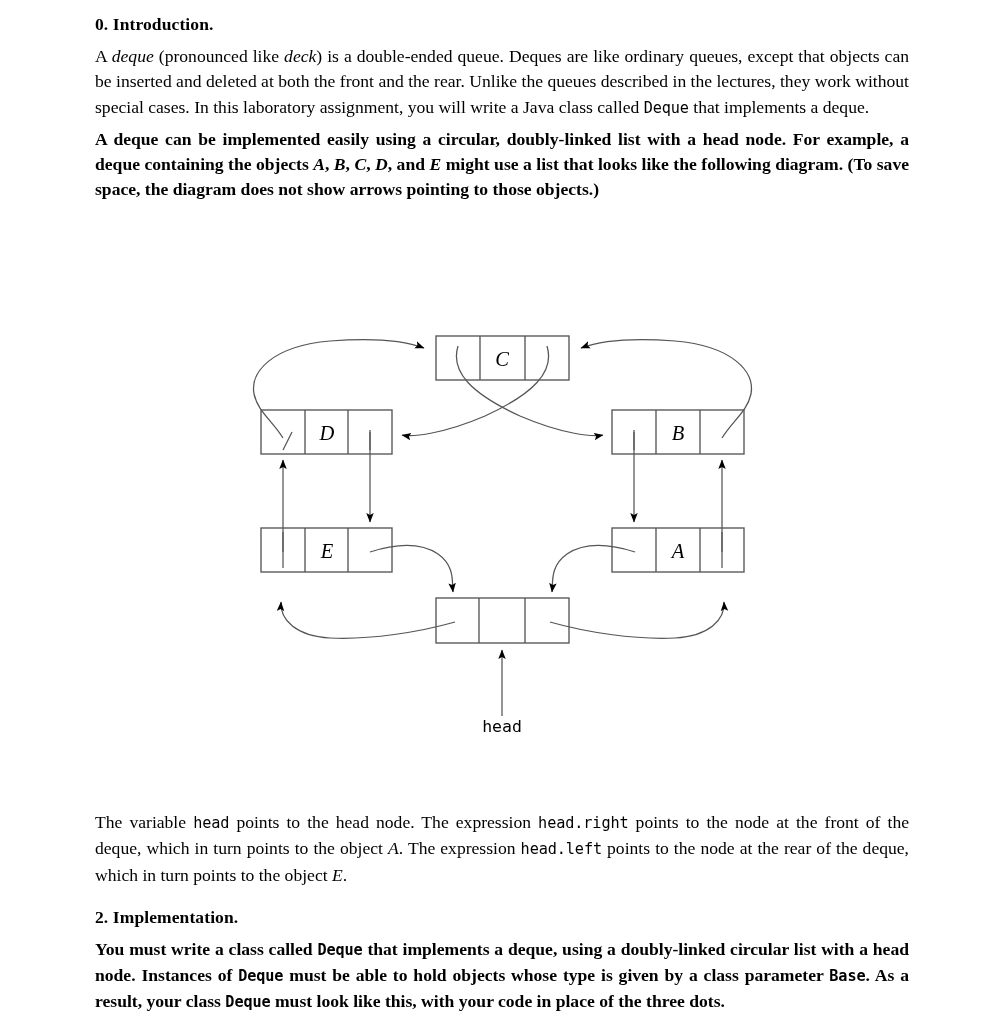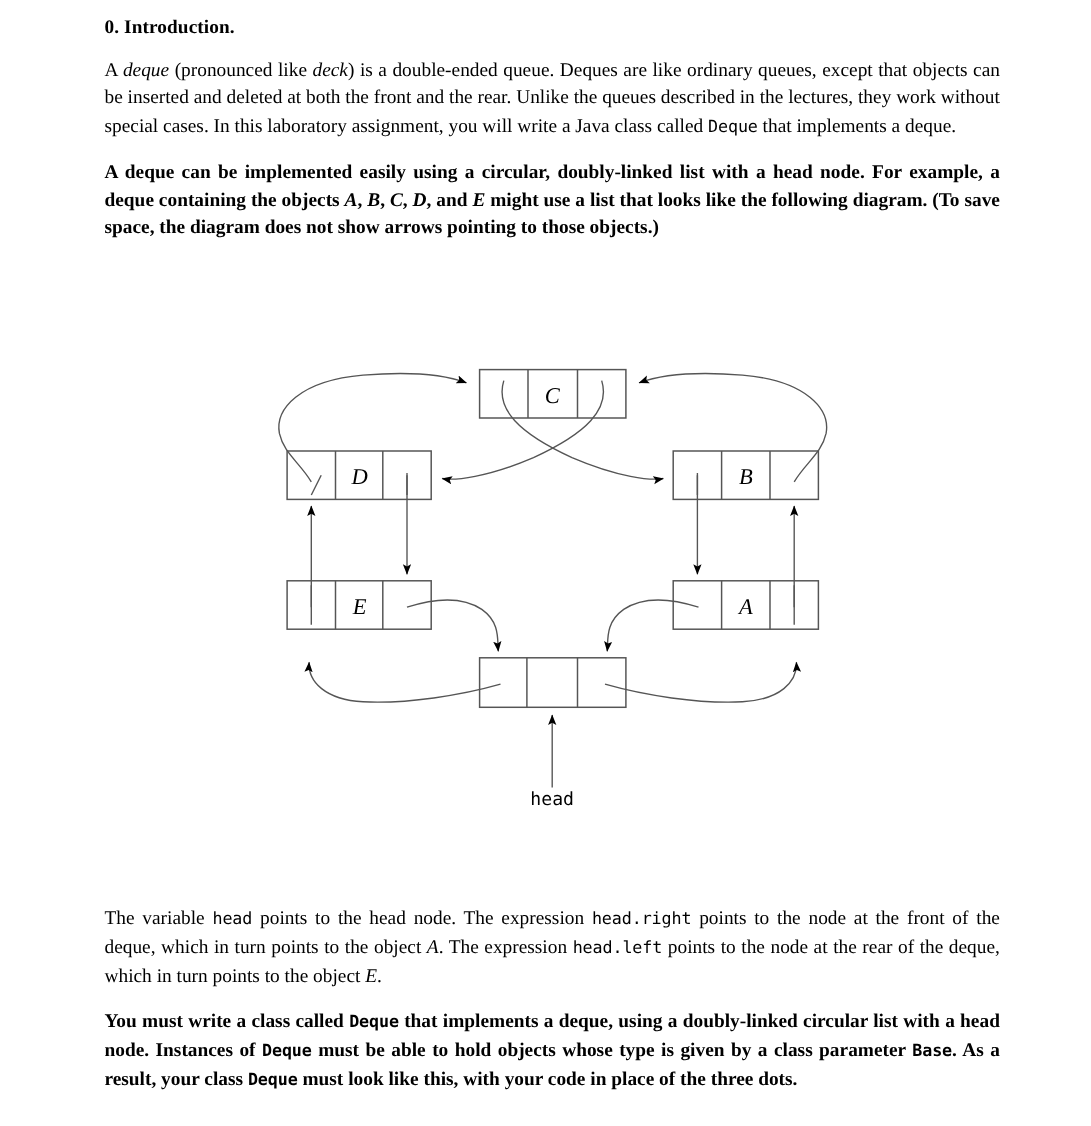--- a/index.html
+++ b/index.html
@@ -32,21 +32,21 @@
     font-size: 17.5px;
     margin: 0 0 9px 0;
     letter-spacing: 0.1px;
   }
   h2.section-heading.spaced {
     margin-top: 19px;
   }
   p.para {
     font-size: 17.6px;
     line-height: 25.3px;
-    margin: 16px 0 6px 0;
+    margin: 4px 0 6px 0;
     text-align: justify;
     text-justify: inter-word;
     hyphens: none;
   }
   p.para.last { margin-bottom: 0; font-weight: bold; }
   .it { font-style: italic; }
   .mono {
     font-family: "DejaVu Sans Mono", "Liberation Mono", monospace;
     font-size: 15.2px;
     letter-spacing: -0.1px;
@@ -183,18 +183,19 @@
       </g>
 
       <text x="502" y="412" text-anchor="middle" font-family="DejaVu Sans Mono, Liberation Mono, monospace" font-size="16.5" fill="#000000">head</text>
     </svg>
   </div>
 
   <div class="blocktext-after" style="top:806px;">
 
     <p class="para"><span>The variable </span><span class="mono">head</span><span> points to the head node. The expression </span><span class="mono">head.right</span><span> points to the node at the front of the deque, which in turn points to the object </span><span class="mathvar">A</span><span>. The expression </span><span class="mono">head.left</span><span> points to the node at the rear of the deque, which in turn points to the object </span><span class="mathvar">E</span><span>.</span></p>
 
+    <h2 class="section-heading spaced">2. Implementation.</h2>
 
     <p class="para last"><span>You must write a class called </span><span class="mono">Deque</span><span> that implements a deque, using a doubly-linked circular list with a head node. Instances of </span><span class="mono">Deque</span><span> must be able to hold objects whose type is given by a class parameter </span><span class="mono">Base</span><span>. As a result, your class </span><span class="mono">Deque</span><span> must look like this, with your code in place of the three dots.</span></p>
 
   </div>
 
 </div>
 
 </body></html>

